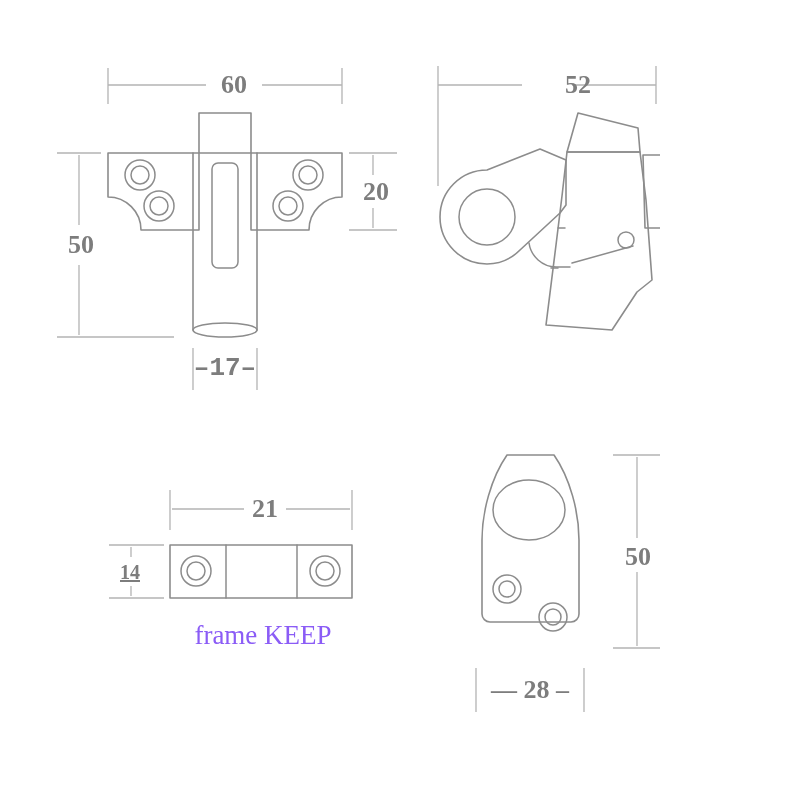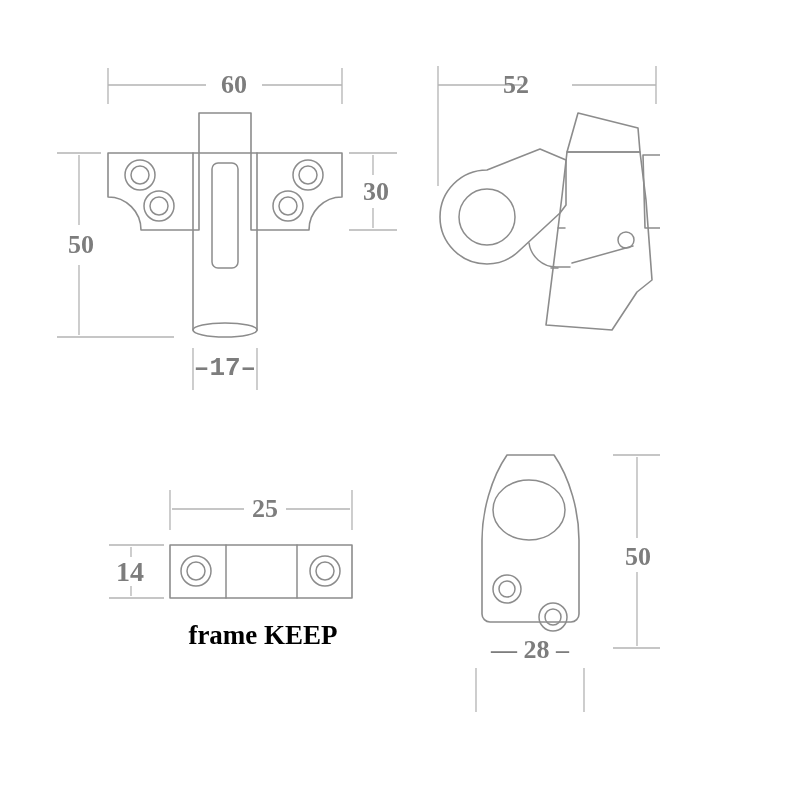--- a/index.html
+++ b/index.html
@@ -61,27 +61,28 @@
     position: absolute;
     color: #7d7d7d;
     font-family: "Liberation Serif", "DejaVu Serif", serif;
     font-weight: bold;
     font-size: 26px;
     line-height: 1;
     white-space: nowrap;
     user-select: none;
   }
   .dim-text.small {
-    font-size: 28px;
+    font-size: 20px;
+    text-decoration: underline;
   }
   .part-label {
     position: absolute;
-    color: #000000;
+    color: #8b5cf6;
     font-family: "Liberation Serif", "DejaVu Serif", serif;
-    font-weight: bold;
+    font-weight: normal;
     font-size: 27px;
     line-height: 1;
     white-space: nowrap;
     user-select: none;
   }
   .centered {
     transform: translate(-50%, -50%);
   }
 </style>
 </head>
@@ -236,30 +237,30 @@
       <path class="ext-line" d="M 476 668 L 476 712"></path>
       <path class="ext-line" d="M 584 668 L 584 712"></path>
     </g>
 
   </svg>
 
   <div class="dim-text centered" style="left:234px; top:85px;">60</div>
 
   <div class="dim-text centered" style="left:81px; top:245px;">50</div>
 
-  <div class="dim-text centered" style="left:376px; top:192px;">30</div>
+  <div class="dim-text centered" style="left:376px; top:192px;">20</div>
 
   <div class="dim-text centered" style="left:225px; top:368px;font-family:Liberation Mono, monospace;">–17–</div>
 
-  <div class="dim-text centered" style="left:516px; top:85px;">52</div>
-
-  <div class="dim-text centered" style="left:265px; top:509px;">25</div>
+  <div class="dim-text centered" style="left:578px; top:85px;">52</div>
+
+  <div class="dim-text centered" style="left:265px; top:509px;">21</div>
 
   <div class="dim-text centered small" style="left:130px; top:572px;">14</div>
 
   <div class="dim-text centered" style="left:638px; top:557px;">50</div>
 
-  <div class="dim-text centered" style="left:530px; top:650px;">— 28 –</div>
+  <div class="dim-text centered" style="left:530px; top:690px;">— 28 –</div>
 
   <div class="part-label centered" style="left:263px; top:635px;">frame KEEP</div>
 
 
 </div>
 
 </body></html>

